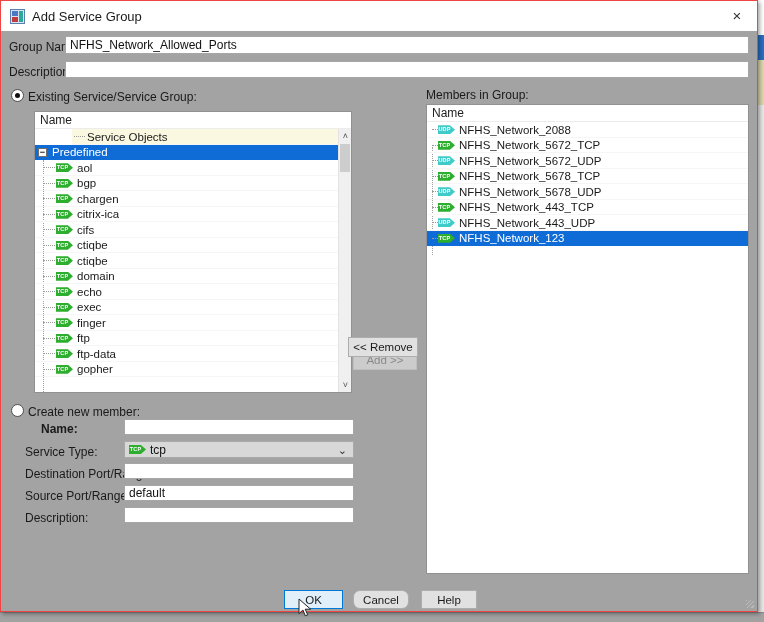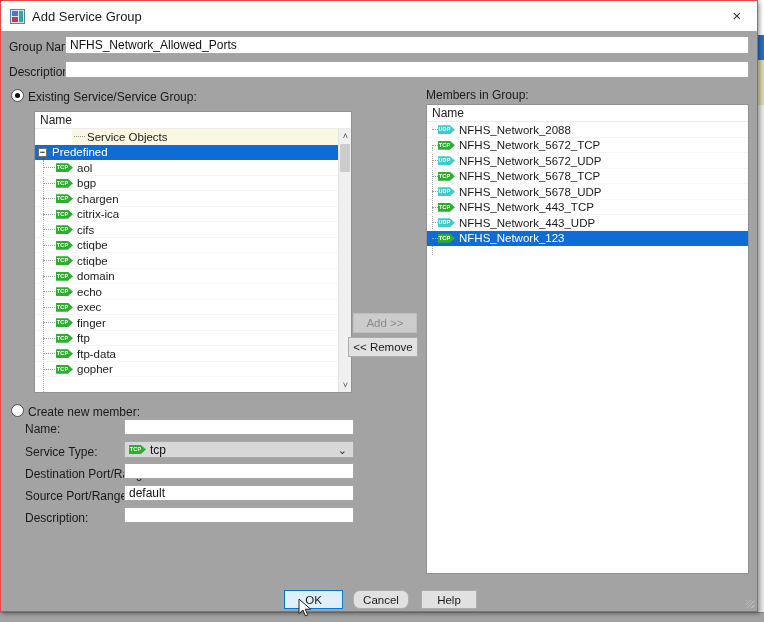--- a/index.html
+++ b/index.html
@@ -55,21 +55,21 @@
   .tlabel { white-space:nowrap; overflow:hidden; }
 
   
   .sb { position:absolute; top:17px; right:0; bottom:0; width:13px; background:#f0f0f0; border-left:1px solid #e3e3e3; }
   .sb .arr { position:absolute; left:0; width:13px; height:14px; text-align:center; font-size:9px; line-height:14px; color:#505050; }
   .sb .arr.up { top:0; } .sb .arr.dn { bottom:0; }
   .sb .thumb { position:absolute; left:1px; right:1px; top:15px; height:28px; background:#cdcdcd; }
 
   .btn { position:absolute; background:#e1e1e1; border:1px solid #adadad; font-family:"Liberation Sans",sans-serif;
          font-size:11.5px; color:#1a1a1a; text-align:center; cursor:pointer; padding:0; }
-  .btn.disabled { background:#cccccc; border-color:#bfbfbf; color:#8a8a8a; cursor:default; }
+  .btn.disabled { background:#cccccc; border-color:#bfbfbf; color:#8a8a8a; cursor:default;margin-top:37px; }
   .btn.primary { background:#e1effb; border-color:#0078d7; }
 
   
   .dropdown { position:absolute; display:flex; align-items:center; background:#d8d8d8; border:1px solid #a9a9a9; font-size:12px; color:#111; padding-left:4px; }
   .dropdown .chev { margin-left:auto; margin-right:6px; font-size:11px; color:#333; line-height:10px; }
 
   
   .cursor { position:absolute; left:298px; top:598px; width:14px; height:20px; pointer-events:none; z-index:50; }
 
   .resize-grip { position:absolute; right:3px; bottom:3px; width:8px; height:8px;
@@ -266,21 +266,21 @@
     <span class="stub" style="margin-left:5px; width:6px; margin-right:0;"></span>
     <span class="badge tcp">TCP</span>
     <span class="tlabel">NFHS_Network_123</span>
   </div>
 </div>
   </div>
 
   <span class="radio" style="left:10px; top:403px;"></span>
   <label class="lbl" style="left:27px; top:404px;">Create new member:</label>
 
-  <label class="lbl" style="left:24px; top:421px;">Name:</label>
+  <label class="lbl" style="left:40px; top:421px;font-weight:bold;">Name:</label>
   <input class="tin" style="left: 123px; top: 418px; width: 230px; height: 16px;" value="">
 
   <label class="lbl" style="left:24px; top:444px;">Service Type:</label>
   <div class="dropdown" style="left:123px; top:440px; width:230px; height:17px;">
     <span class="badge tcp" id="svc-type-badge">TCP</span>
     <span>tcp</span>
     <span class="chev">⌄</span>
   </div>
 
   <label class="lbl" style="left:24px; top:466px;">Destination Port/Range:</label>

